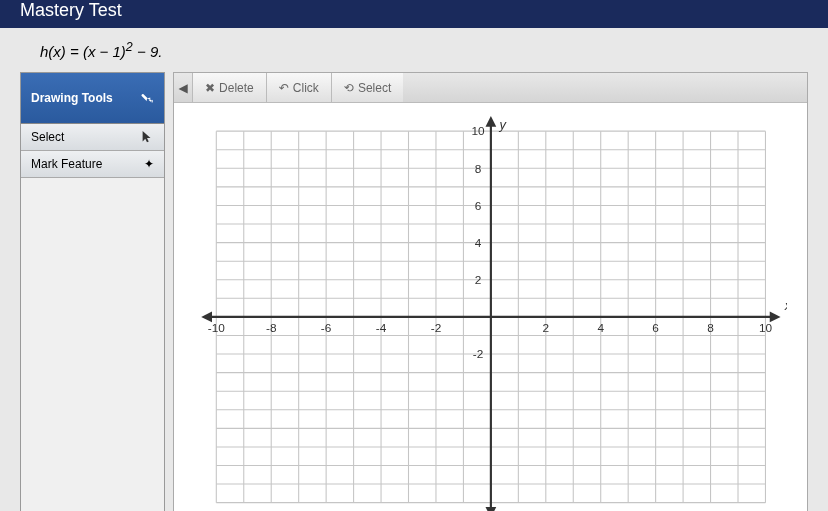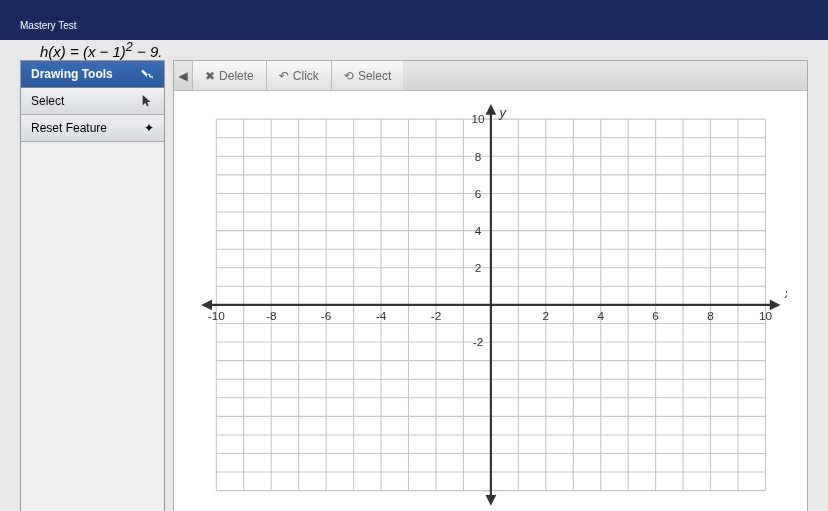--- a/index.html
+++ b/index.html
@@ -7,43 +7,43 @@
   font-family: Arial, sans-serif;
   background: #e8e8e8;
   width: 828px;
   height: 511px;
   overflow: hidden;
 }
 .top-bar {
   background: #1a2a5c;
   color: #fff;
   height: 28px;
-  padding: 20px 20px;
-  font-size: 10px;
+  padding: 0 20px;
+  font-size: 18px;
 }
 .question {
-  padding: 0 40px;
+  padding: 12px 40px;
   font-size: 15px;
   font-style: italic;
 }
 .question .fn { font-style: italic; }
 .workspace {
   display: flex;
   margin: 0 20px;
   gap: 0;
 }
 .tools-panel {
   width: 145px;
   border: 1px solid #999;
   background: #f0f0f0;
 }
 .tools-header {
   background: linear-gradient(#3a6db5, #2a5a9e);
   color: #fff;
-  padding: 6px 10px;
+  padding: 18px 10px;
   font-size: 12px;
   font-weight: bold;
   display: flex;
   justify-content: space-between;
   align-items: center;
   border-bottom: 1px solid #888;
   gap: 12px;
 }
 .tool-item {
   background: linear-gradient(#eef0f2, #d8dce0);
@@ -133,21 +133,21 @@
           <path fill="#fff" d="M13.7 2.3c-1-1-2.5-1.2-3.7-.6l2.3 2.3-2 2L8 3.7c-.6 1.2-.4 2.7.6 3.7.8.8 2 1.1 3 .8l-5.9 5.9c-.4.4-1 .4-1.4 0l-.7-.7c-.4-.4-.4-1 0-1.4l5.9-5.9c-.3-1 0-2.2.8-3 0 0 3.4-.8 3.4-.8z" transform="rotate(90 8 8)"></path>
         </svg>
     </div>
     <div class="tool-item">
       <span>Select</span>
       <svg class="cursor-icon" viewBox="0 0 16 16">
           <path fill="#333" d="M3 1l0 12 3-3 2 4 2-1-2-4 4 0z"></path>
         </svg>
     </div>
     <div class="tool-item">
-      <span>Reset Feature</span>
+      <span>Mark Feature</span>
       <span class="tool-icon">✦</span>
     </div>
   </div>
 
   <div class="chart-area">
     <div class="chart-toolbar">
       <div class="collapse-btn">◀</div>
       <div class="action-btn">
         <span class="ico">✖</span>
         <span>Delete</span>

